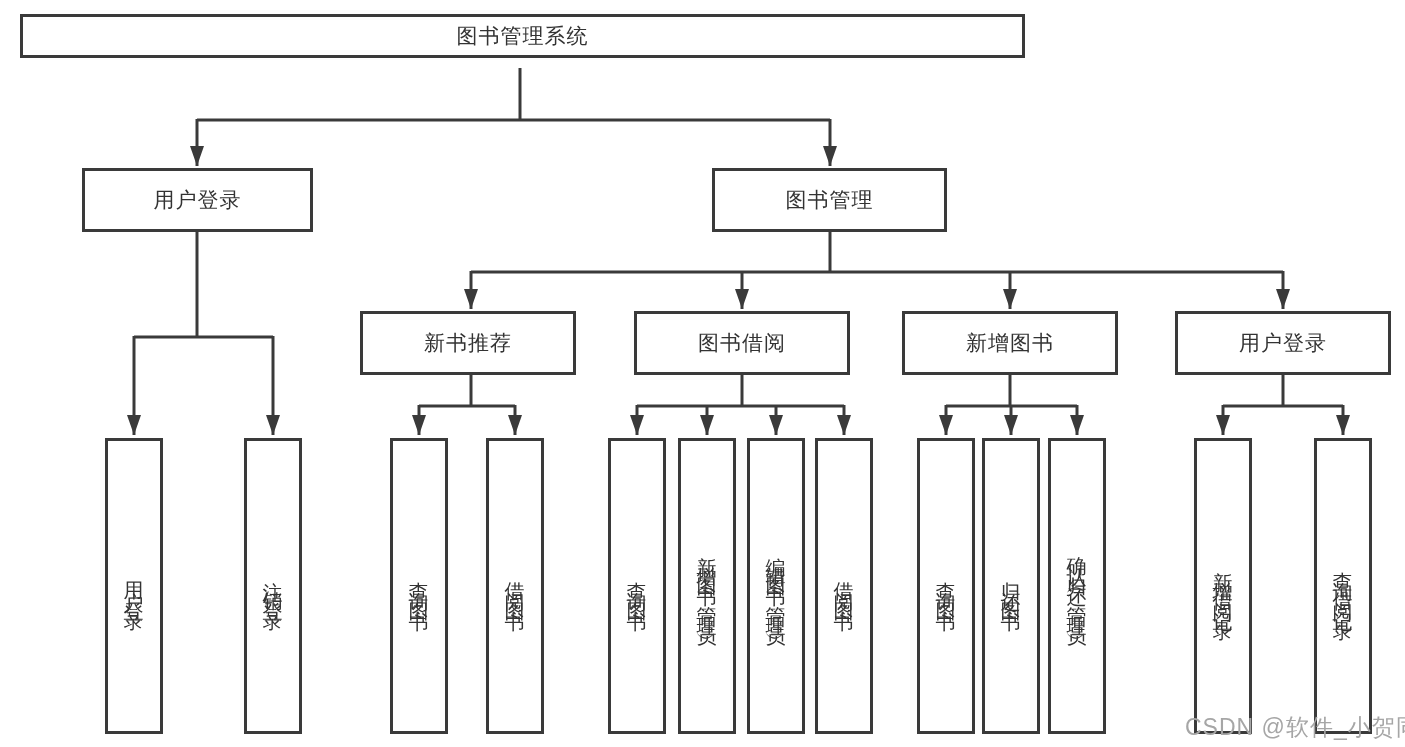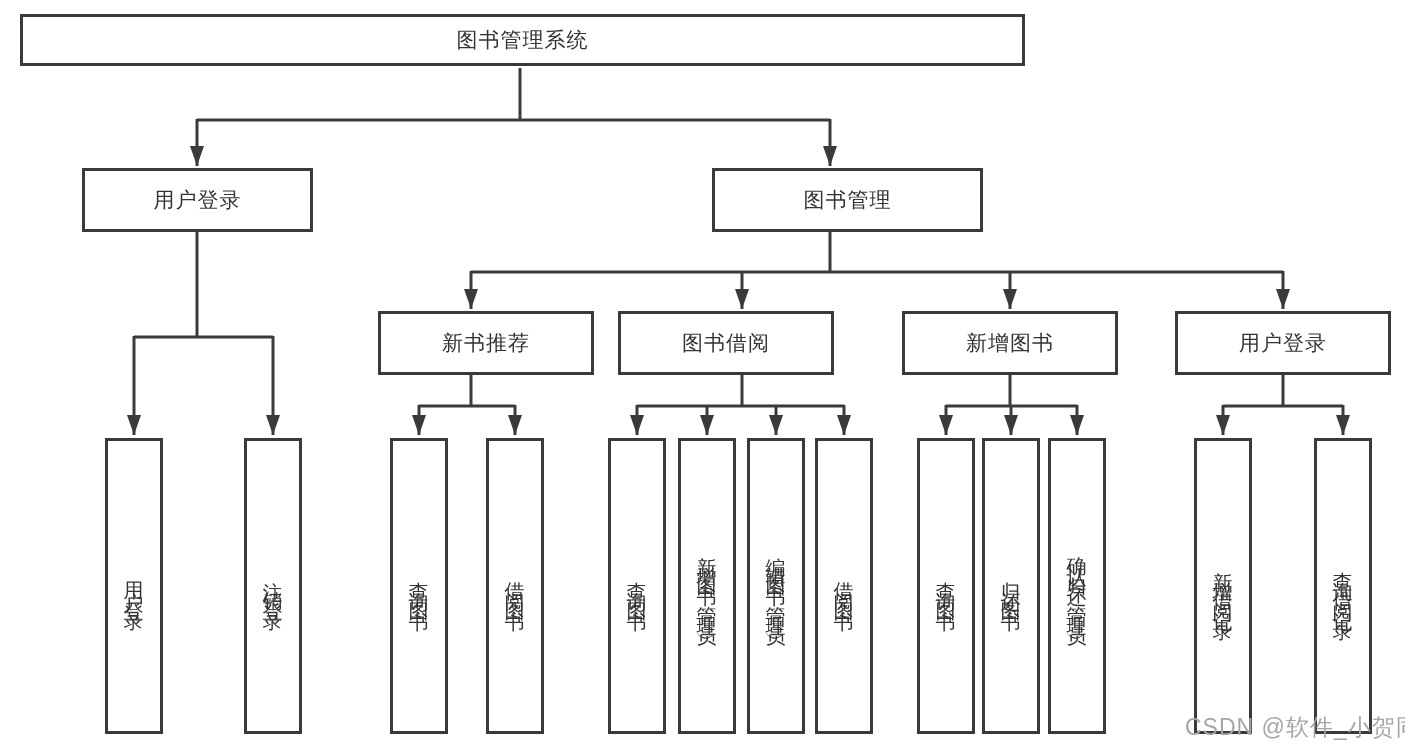--- a/index.html
+++ b/index.html
@@ -26,26 +26,26 @@
     border: 3px solid #3a3a3a;
     background: #ffffff;
     display: flex;
     align-items: center;
     justify-content: center;
     font-size: 21px;
     letter-spacing: 1px;
     color: #333333;
     white-space: nowrap;
   }
-  .node.root   { left: 20px;  top: 14px;  width: 1005px; height: 52px; align-items: center; }
+  .node.root   { left: 20px;  top: 14px;  width: 1005px; height: 44px; align-items: center; }
   .node.lvl1a  { left: 82px;  top: 168px; width: 231px;  height: 64px; }
-  .node.lvl1b  { left: 712px; top: 168px; width: 271px;  height: 64px; }
+  .node.lvl1b  { left: 712px; top: 168px; width: 235px;  height: 64px; }
   .node.lvl2   { top: 311px; width: 216px; height: 64px; }
-  .node.lvl2a  { left: 378px; }
-  .node.lvl2b  { left: 618px; }
+  .node.lvl2a  { left: 360px; }
+  .node.lvl2b  { left: 634px; }
   .node.lvl2c  { left: 902px; }
   .node.lvl2d  { left: 1175px; }
   .leaf {
     position: absolute;
     top: 438px;
     width: 58px; height: 296px;
     box-sizing: border-box;
     border: 3px solid #3a3a3a;
     background: #ffffff;
     display: flex;

